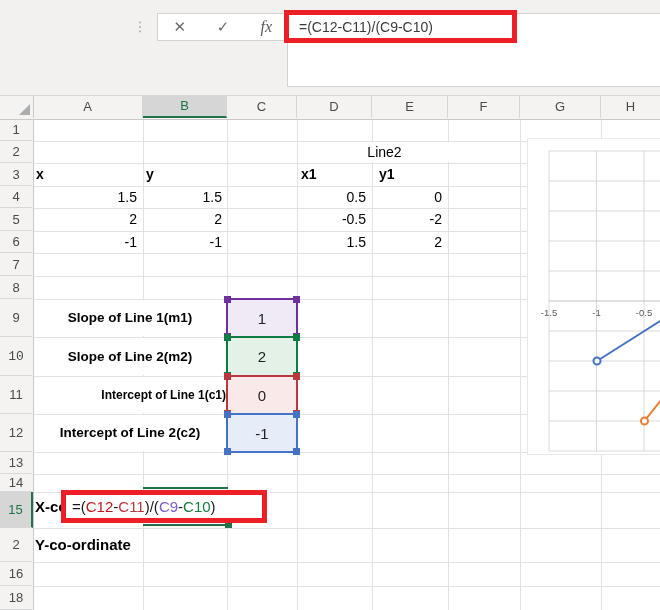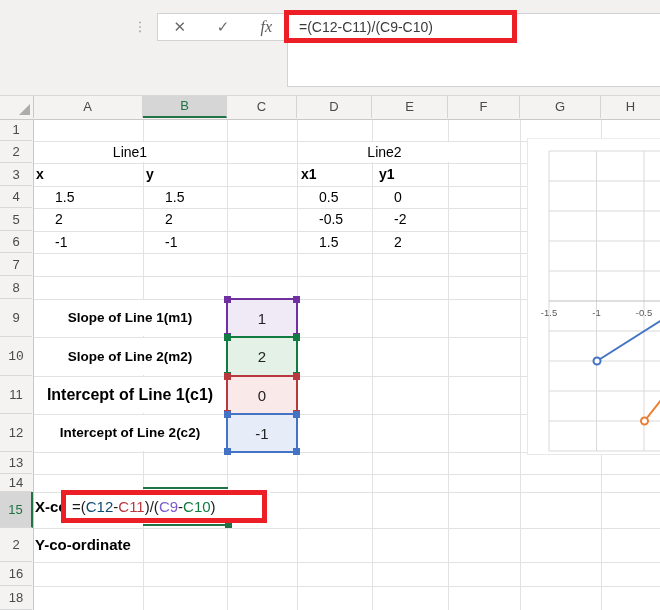--- a/index.html
+++ b/index.html
@@ -36,21 +36,21 @@
   
   #sheet{left:0;top:119px;width:660px;height:491px;background:#fff;z-index:1;}
   #rowheadstrip{left:0;top:119px;width:33px;height:491px;background:#F4F3F2;border-right:1px solid #C9C9C9;z-index:2;}
   .rowhdr{position:absolute;left:0;width:32px;display:flex;align-items:center;justify-content:center;
           font-size:13px;color:#4A4A4A;border-bottom:1px solid #D8D8D8;box-sizing:border-box;z-index:3;}
   .rowhdr.active{background:#D6D6D6;color:#217346;border-right:2px solid #217346;width:33px;}
   .hline{position:absolute;left:33px;width:627px;height:1px;background:#E2E2E2;z-index:1;}
   .vline{position:absolute;top:119px;width:1px;height:491px;background:#E2E2E2;z-index:1;}
 
   .cell{position:absolute;font-size:14px;color:#000;z-index:2;}
-  .num{padding-left:20px;}
+  .num{text-align:right;}
   .bold{font-weight:bold;}
   .merged{background:#fff;text-align:center;}
 
   
   .hl{position:absolute;box-sizing:border-box;border:2px solid;z-index:3;
       display:flex;align-items:center;justify-content:center;font-size:15px;color:#222;}
   .hl i{position:absolute;width:7px;height:7px;font-style:normal;}
   .hl .tl{left:-4px;top:-4px;} .hl .tr{right:-4px;top:-4px;}
   .hl .bl{left:-4px;bottom:-4px;} .hl .br{right:-4px;bottom:-4px;}
   .hl.purple{border-color:#7030A0;background:#EFEAF6;} .hl.purple i{background:#7030A0;}
@@ -143,21 +143,20 @@
       <div class="rowhdr" style="top: 376px; height: 38px; text-align: right;">11</div>
       <div class="rowhdr" style="top: 414px; height: 38px;">12</div>
       <div class="rowhdr" style="top: 452px; height: 22px;">13</div>
       <div class="rowhdr" style="top: 474px; height: 18px;">14</div>
       <div class="rowhdr active" style="top: 492px; height: 36px;">15</div>
       <div class="rowhdr" style="top: 528px; height: 34px;">2</div>
       <div class="rowhdr" style="top: 562px; height: 24px;">16</div>
       <div class="rowhdr" style="top: 586px; height: 24px;">18</div>
     </div>
 
-  <div class="abs cell merged" style="left:34px;top:142px;width:192px;height:20px;line-height:20px;">Line1</div>
   <div class="abs cell merged" style="left:310px;top:142px;width:149px;height:20px;line-height:20px;">Line2</div>
 
   <div class="abs cell bold" style="left:36px;top:164px;height:21px;line-height:21px;">x</div>
   <div class="abs cell bold" style="left:146px;top:164px;height:21px;line-height:21px;">y</div>
   <div class="abs cell bold" style="left:301px;top:164px;height:21px;line-height:21px;">x1</div>
   <div class="abs cell bold" style="left:379px;top:164px;height:21px;line-height:21px;">y1</div>
 
   <div class="abs cell num" style="left:35px;top:187px;width:102px;height:20px;line-height:20px;">1.5</div>
   <div class="abs cell num" style="left:145px;top:187px;width:77px;height:20px;line-height:20px;">1.5</div>
   <div class="abs cell num" style="left:299px;top:187px;width:67px;height:20px;line-height:20px;">0.5</div>
@@ -168,21 +167,21 @@
   <div class="abs cell num" style="left:299px;top:209px;width:67px;height:21px;line-height:21px;">-0.5</div>
   <div class="abs cell num" style="left:374px;top:209px;width:68px;height:21px;line-height:21px;">-2</div>
 
   <div class="abs cell num" style="left:35px;top:232px;width:102px;height:20px;line-height:20px;">-1</div>
   <div class="abs cell num" style="left:145px;top:232px;width:77px;height:20px;line-height:20px;">-1</div>
   <div class="abs cell num" style="left:299px;top:232px;width:67px;height:20px;line-height:20px;">1.5</div>
   <div class="abs cell num" style="left:374px;top:232px;width:68px;height:20px;line-height:20px;">2</div>
 
   <div class="abs cell bold merged" style="left:34px;top:300px;width:192px;height:36px;line-height:36px;font-size:13.5px;">Slope of Line 1(m1)</div>
   <div class="abs cell bold merged" style="left:34px;top:338px;width:192px;height:37px;line-height:37px;font-size:13.5px;">Slope of Line 2(m2)</div>
-  <div class="abs cell bold merged" style="left:34px;top:377px;width:192px;height:36px;line-height:36px;font-size:16px;">Intercept of Line 1(c1)</div>
+  <div class="abs cell bold merged" style="left:34px;top:377px;width:192px;height:36px;line-height:36px;font-size:12px;text-align:right;">Intercept of Line 1(c1)</div>
   <div class="abs cell bold merged" style="left:34px;top:415px;width:192px;height:36px;line-height:36px;font-size:13.5px;">Intercept of Line 2(c2)</div>
 
   <div class="abs hl purple" style="left:226px;top:298px;width:72px;height:40px;">
     <span>1</span>
     <i class="tl"></i>
       <i class="tr"></i>
       <i class="bl"></i>
       <i class="br"></i>
   </div>
   <div class="abs hl green" style="left:226px;top:336px;width:72px;height:41px;">
@@ -206,21 +205,21 @@
       <i class="bl"></i>
       <i class="br"></i>
   </div>
 
   <div id="xco" class="abs">X-co-</div>
   <div id="editbox" class="abs"></div>
   <div class="abs greenline" style="left:143px;top:487px;width:85px;height:2px;"></div>
   <div class="abs greenline" style="left:143px;top:524px;width:86px;height:2px;"></div>
   <div class="abs greenline" style="left:225px;top:521px;width:7px;height:7px;"></div>
   <div id="editformula" class="abs">
-    <span>=(</span><span style="color: #0c4a6e;">C12</span><span>-</span><span style="color: rgb(184, 56, 61);">C11</span><span>)/(</span><span style="color: rgb(123, 92, 200);">C9</span><span>-</span><span style="color: rgb(16, 124, 65);">C10</span><span>)</span>
+    <span>=(</span><span style="color: #b91c1c;">C12</span><span>-</span><span style="color: rgb(184, 56, 61);">C11</span><span>)/(</span><span style="color: rgb(123, 92, 200);">C9</span><span>-</span><span style="color: rgb(16, 124, 65);">C10</span><span>)</span>
   </div>
   <div id="redbox2" class="abs redbox"></div>
 
   <div id="ytext" class="abs">Y-co-ordinate</div>
 
   <div id="chart" class="abs">
     <svg width="133" height="315" viewBox="0 0 133 315">
 
       <g stroke="#D9D9D9" stroke-width="1">
         <line x1="21" y1="12" x2="133" y2="12"></line>

